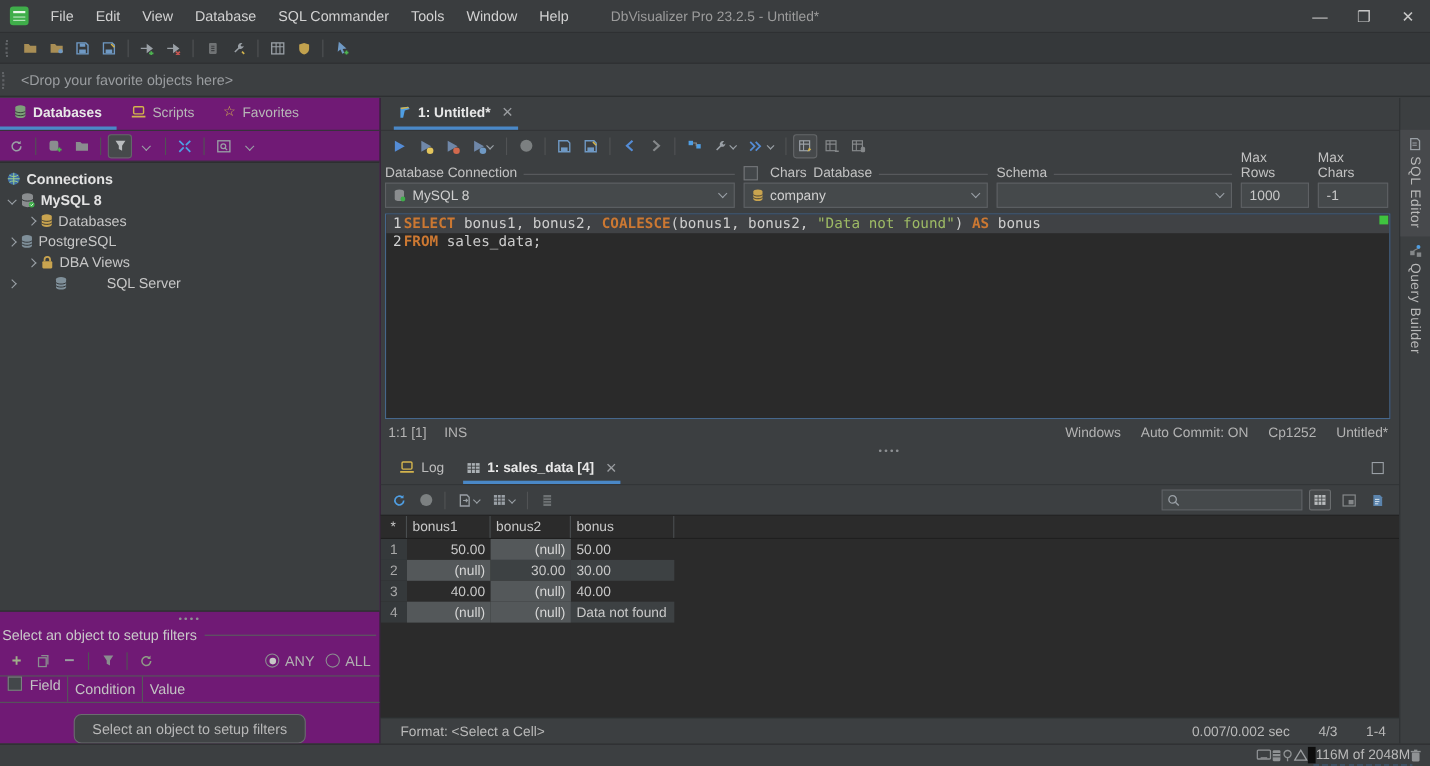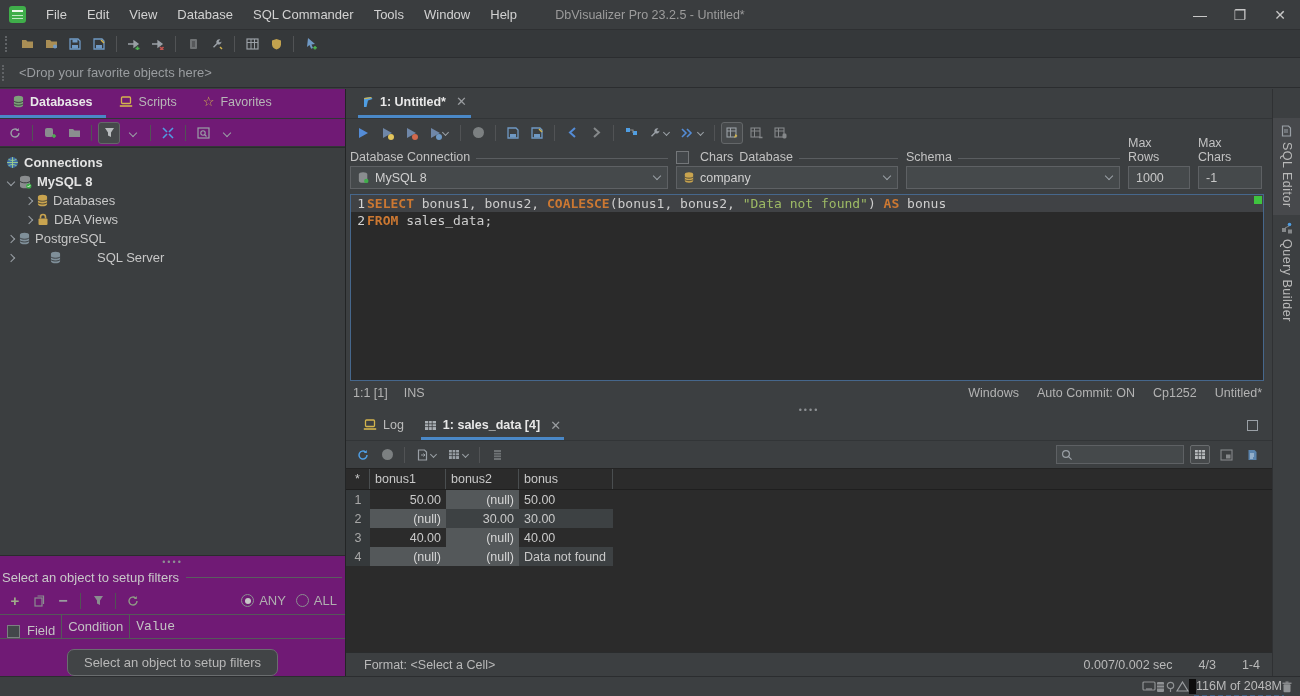--- a/index.html
+++ b/index.html
@@ -49,21 +49,21 @@
   .chev.right { transform:rotate(-45deg); }
   .chev.down { transform:rotate(45deg); }
   .splitter-h { height:11px; display:flex; align-items:center; justify-content:center; color:#8d9093; font-size:9px; letter-spacing:2px; }
   .filter-title { height:20px; display:flex; align-items:center; gap:7px; padding-left:2px; color:#c9c9c9; font-size:13px; }
   .filter-title .hline { flex:1; border-top:1px solid #5a5d5f; margin-right:3px; }
   .filter-toolbar { height:27px; display:flex; align-items:center; padding:0 8px 0 4px; gap:2px; }
   .radios { margin-left:auto; display:flex; align-items:center; gap:10px; color:#b0b0b0; font-size:13px; }
   .radio { width:13px; height:13px; border:1.5px solid #8b8e90; border-radius:50%; display:inline-block; position:relative; }
   .radio.sel::after { content:""; position:absolute; inset:2.5px; background:#c7c7c7; border-radius:50%; }
   .radio-opt { display:flex; align-items:center; gap:5px; }
-  .filter-header { height:25px; border-top:1px solid #55585a; border-bottom:1px solid #55585a; display:flex; align-items:flex-end; color:#c3c3c3; font-size:13px; }
+  .filter-header { height:25px; border-top:1px solid #55585a; border-bottom:1px solid #55585a; display:flex; align-items:flex-start; color:#c3c3c3; font-size:13px; }
   .filter-header .cb { width:13px; height:13px; border:1px solid #7c7f81; background:#43474a; margin:0 7px; }
   .fh-cell { padding:0 6px; border-left:1px solid #55585a; align-self:stretch; display:flex; align-items:center; }
   .filter-btn-row { padding-top:10px; display:flex; justify-content:center; }
   .filter-btn { background:#414446; border:1px solid #6a6d6f; border-radius:7px; color:#b8b8b8; padding:5px 16px; font-size:13px; }
   
   .right-panel { flex:1; display:flex; flex-direction:column; min-width:0; }
   .etabs { height:30px; display:flex; align-items:flex-end; border-bottom:1px solid #323537; }
   .etab { height:30px; margin-left:12px; padding:0 4px; display:flex; align-items:center; gap:6px; border-bottom:3px solid transparent; }
   .etab.active { border-bottom-color:#4a88c7; }
   .etab .lbl { color:#e8e8e8; font-weight:bold; }
@@ -371,39 +371,39 @@
       <div class="tree-row" style="padding-left:26px;">
         <span class="chev right"></span>
         <span class="ico">
             <svg width="11" height="13" viewBox="0 0 12 14">
               <path fill="#c9a44f" d="M1 3c0-1.4 2.2-2.3 5-2.3S11 1.6 11 3v8c0 1.4-2.2 2.3-5 2.3S1 12.4 1 11z"></path>
               <path d="M1 6.4c1 .9 2.9 1.4 5 1.4s4-.5 5-1.4M1 9.4c1 .9 2.9 1.4 5 1.4s4-.5 5-1.4" stroke="#2e3133" stroke-width="0.9" fill="none"></path>
             </svg>
           </span>
         <span>Databases</span>
       </div>
+      <div class="tree-row" style="padding-left:8px;">
+        <span class="chev right"></span>
+        <span class="ico">
+            <svg width="11" height="13" viewBox="0 0 12 14">
+              <path fill="#7f8f99" d="M1 3c0-1.4 2.2-2.3 5-2.3S11 1.6 11 3v8c0 1.4-2.2 2.3-5 2.3S1 12.4 1 11z"></path>
+              <path d="M1 6.4c1 .9 2.9 1.4 5 1.4s4-.5 5-1.4M1 9.4c1 .9 2.9 1.4 5 1.4s4-.5 5-1.4" stroke="#2e3133" stroke-width="0.9" fill="none"></path>
+            </svg>
+          </span>
+        <span>PostgreSQL</span>
+      </div>
       <div class="tree-row" style="padding-left:26px;">
         <span class="chev right"></span>
         <span class="ico">
             <svg width="12" height="13">
               <rect x="1.5" y="5.5" width="9" height="6.5" rx="1" fill="#c9a44f"></rect>
               <path d="M3.5 5.5V4a2.5 2.5 0 0 1 5 0v1.5" stroke="#c9a44f" stroke-width="1.6" fill="none"></path>
             </svg>
           </span>
         <span>DBA Views</span>
-      </div>
-      <div class="tree-row" style="padding-left:8px;">
-        <span class="chev right"></span>
-        <span class="ico">
-            <svg width="11" height="13" viewBox="0 0 12 14">
-              <path fill="#7f8f99" d="M1 3c0-1.4 2.2-2.3 5-2.3S11 1.6 11 3v8c0 1.4-2.2 2.3-5 2.3S1 12.4 1 11z"></path>
-              <path d="M1 6.4c1 .9 2.9 1.4 5 1.4s4-.5 5-1.4M1 9.4c1 .9 2.9 1.4 5 1.4s4-.5 5-1.4" stroke="#2e3133" stroke-width="0.9" fill="none"></path>
-            </svg>
-          </span>
-        <span>PostgreSQL</span>
       </div>
       <div class="tree-row" style="padding-left:8px;gap:36px;">
         <span class="chev right"></span>
         <span class="ico">
             <svg width="11" height="13" viewBox="0 0 12 14">
               <path fill="#7f8f99" d="M1 3c0-1.4 2.2-2.3 5-2.3S11 1.6 11 3v8c0 1.4-2.2 2.3-5 2.3S1 12.4 1 11z"></path>
               <path d="M1 6.4c1 .9 2.9 1.4 5 1.4s4-.5 5-1.4M1 9.4c1 .9 2.9 1.4 5 1.4s4-.5 5-1.4" stroke="#2e3133" stroke-width="0.9" fill="none"></path>
             </svg>
           </span>
         <span>SQL Server</span>
@@ -458,21 +458,21 @@
             <span class="radio"></span>
             <span>ALL</span>
           </span>
       </div>
     </div>
 
     <div class="filter-header">
       <span class="cb"></span>
       <span style="padding-right:6px;">Field</span>
       <span class="fh-cell">Condition</span>
-      <span class="fh-cell" style="flex:1;font-family:Liberation Mono, monospace;">Value</span>
+      <span class="fh-cell" style="flex:1;">Value</span>
     </div>
 
     <div class="filter-btn-row">
       <button class="filter-btn">Select an object to setup filters</button>
     </div>
   </div>
 
   <div class="right-panel">
     <div class="etabs">
       <div class="etab active">

